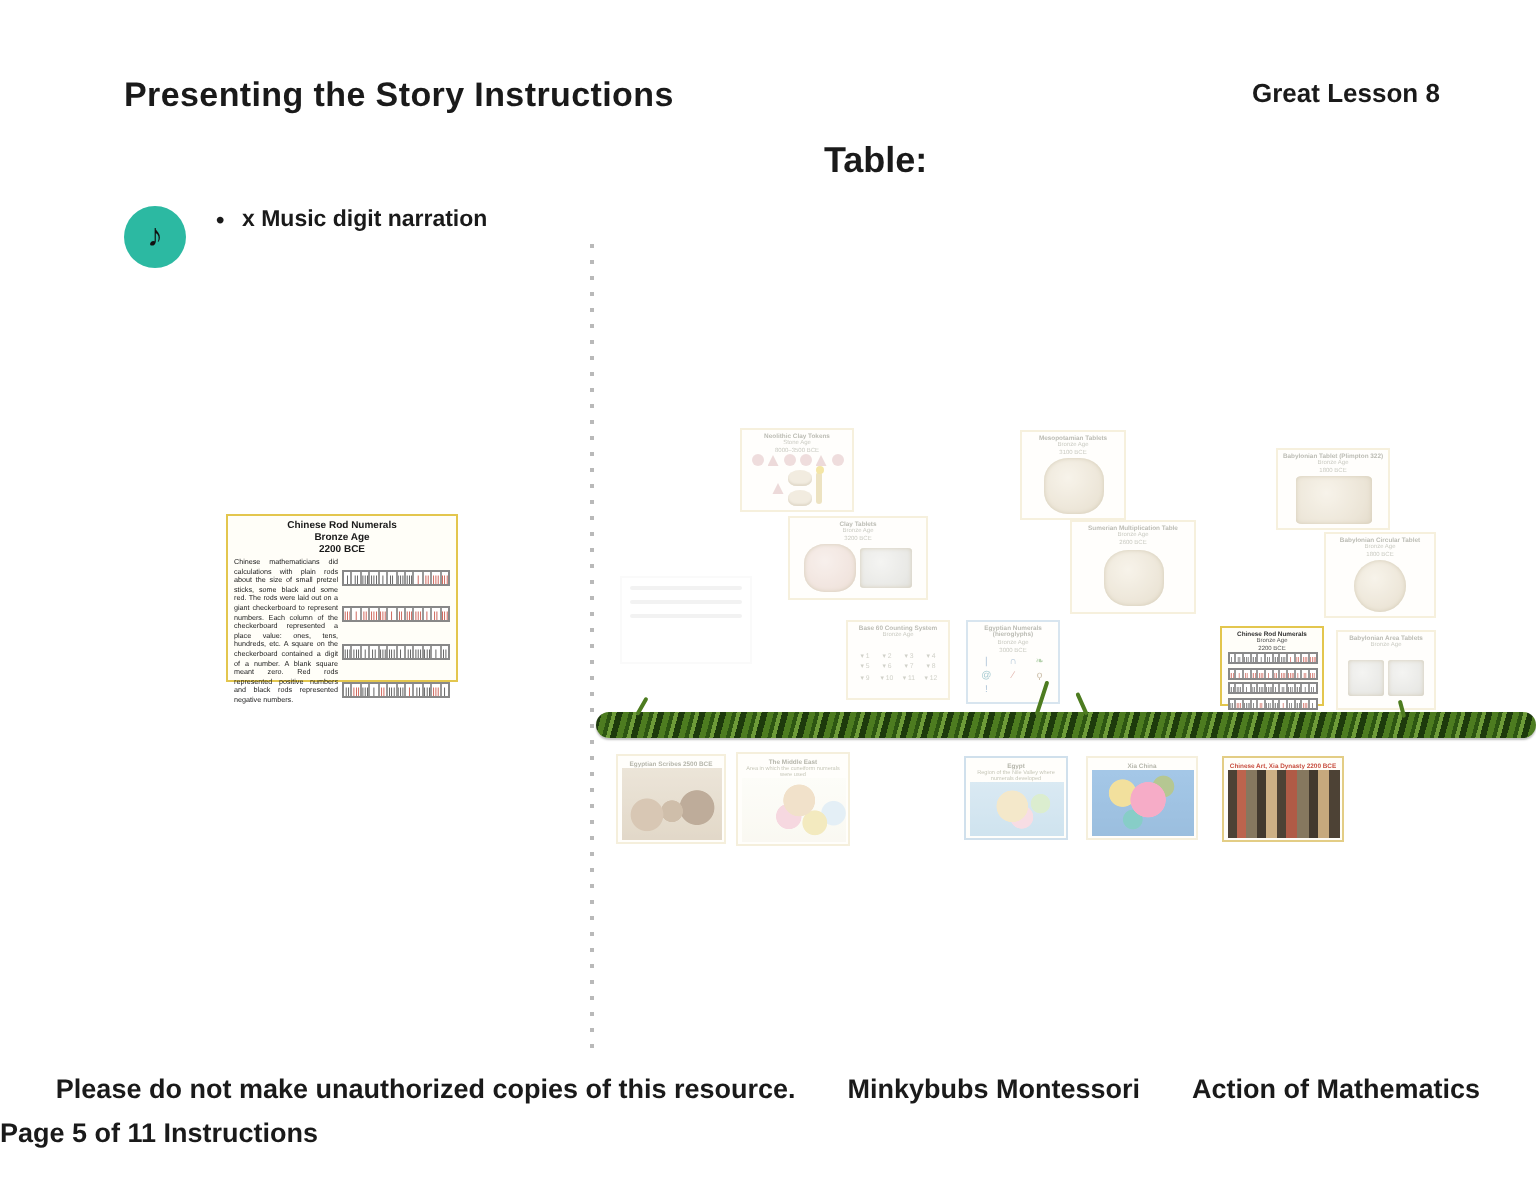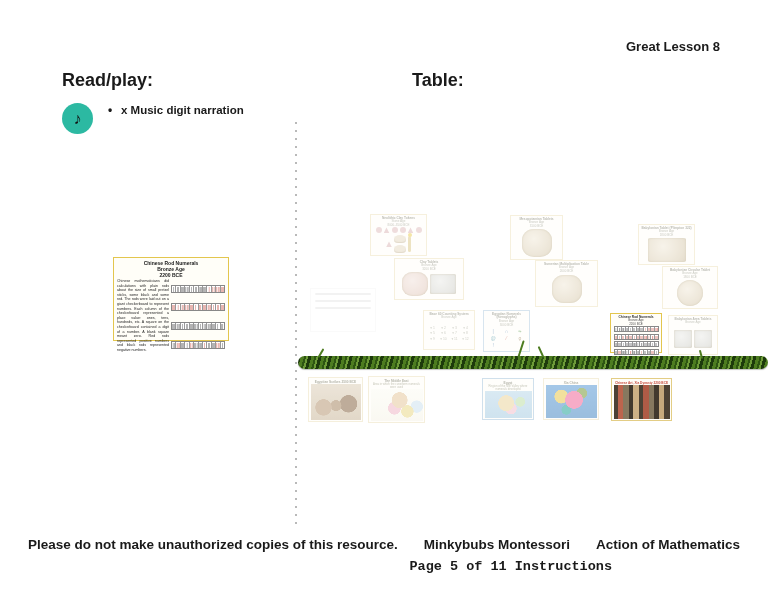--- a/index.html
+++ b/index.html
@@ -117,29 +117,29 @@
     linear-gradient(90deg,#3a2e20 0 8%, #b5543a 8% 16%, #7a6a4e 16% 26%, #2e2418 26% 34%,
       #c8a878 34% 44%, #3a2e20 44% 52%, #a84a32 52% 62%, #7a6a4e 62% 72%, #2e2418 72% 80%,
       #c0a070 80% 90%, #3a2e20 90% 100%); }
   .pic.mural { opacity:.9; border-color:#e0c878; }
   .pic.mural .p-title { color:#c23b2a; }
   .pic.bluecard { border-color:#aac7dd; }
 
   
   .footer-line1 { position:absolute; left:0; top:537px; width:768px; display:flex; justify-content:center;
     gap:26px; font-size:13.5px; font-weight:600; }
-  .footer-line2 { position:absolute; left:0; top:559px; width:612px; text-align:right; font-size:13.5px; font-weight:600;font-family:Liberation Mono, monospace; }
+  .footer-line2 { position:absolute; left:0; top:559px; width:612px; text-align:left; font-size:13.5px; font-weight:600; }
 </style>
 </head>
 <body>
 
 <div class="page">
 
+  <div class="page-title">Presenting the Story Instructions</div>
   <div class="lesson-label">Great Lesson 8</div>
-  <div class="readplay-heading">Read/play:</div>
   <div class="action-heading">Table:</div>
 
   <div class="audio-circle" style="background:#2cb9a2;">
     <span>♪</span>
   </div>
   <ul class="bullets">
     <li>x Music digit narration</li>
   </ul>
 
   <div class="dotted-line"></div>

